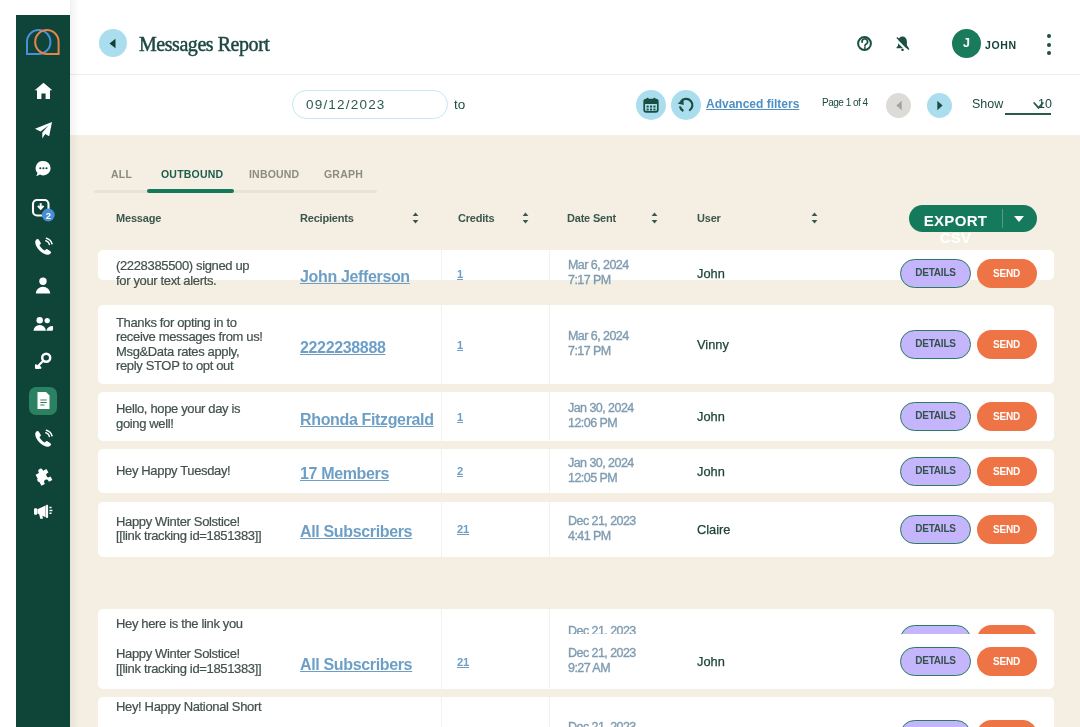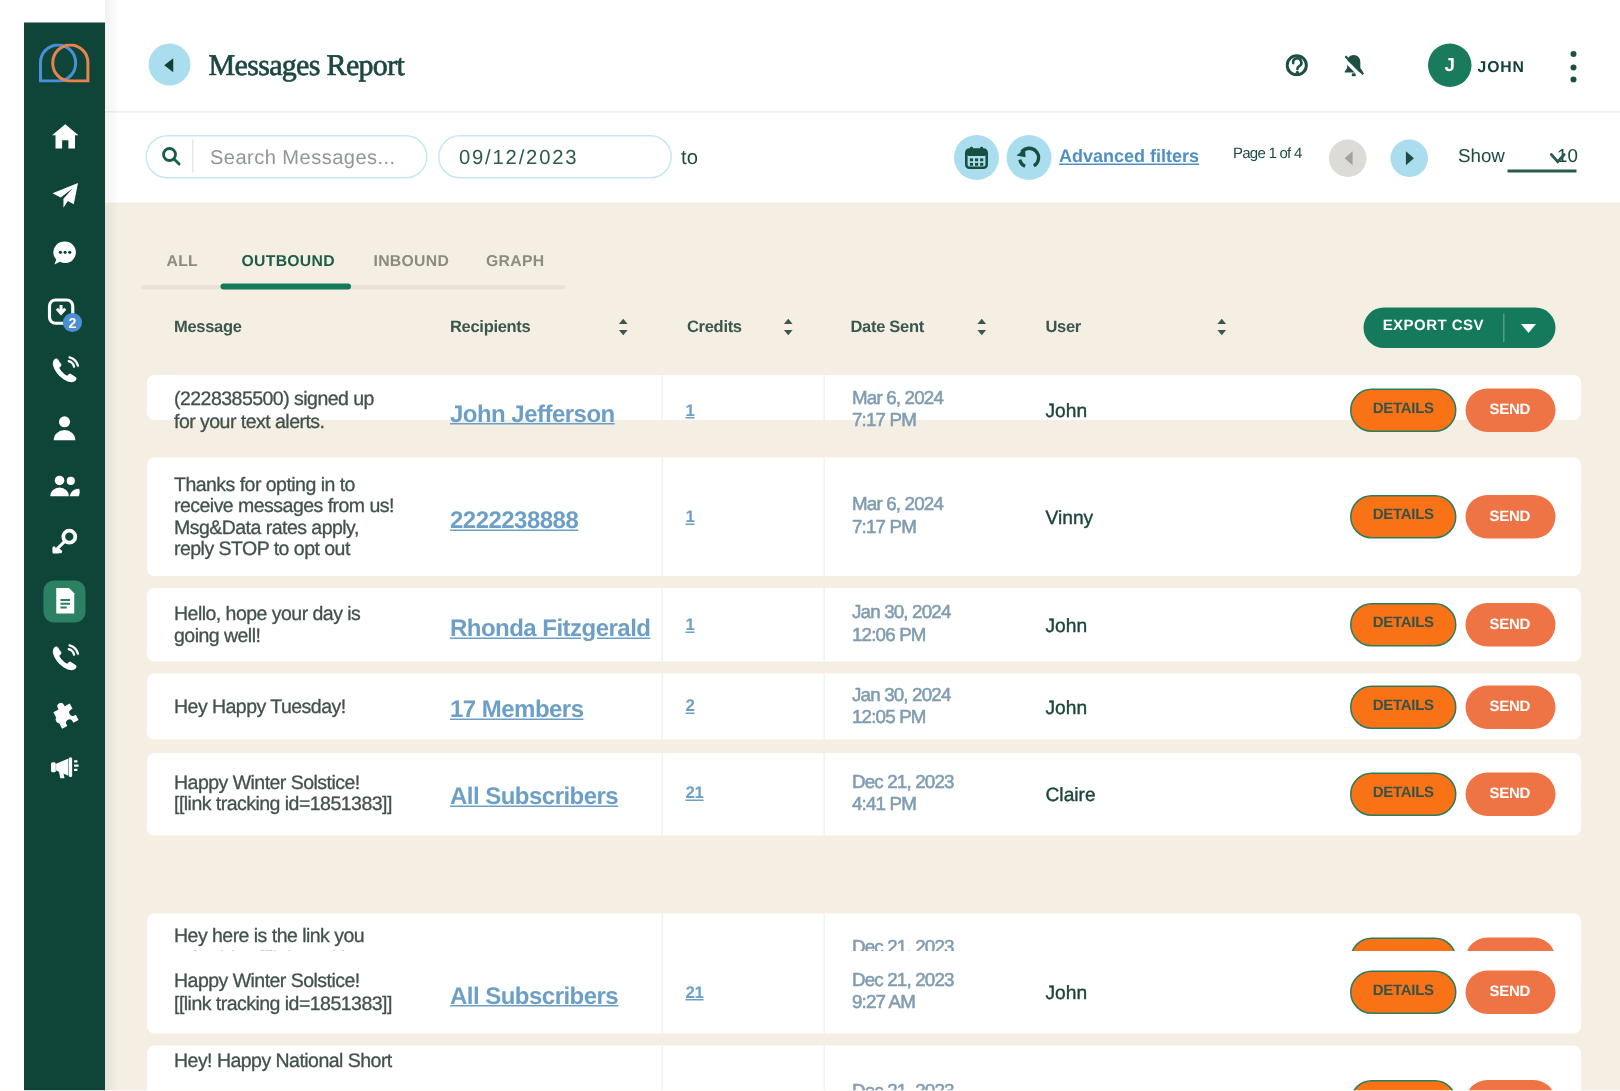--- a/index.html
+++ b/index.html
@@ -66,37 +66,37 @@
     border-radius:2px; }
   .tabact { position:absolute; left:147px; top:189px; width:87px; height:4px; background:#14795a;
     border-radius:2px; }
 
   .th { position:absolute; top:212px; font-size:11px; font-weight:700; color:#3a564d; letter-spacing:-0.2px; }
   .sort { position:absolute; top:212px; width:8px; }
   .sort svg { display:block; }
 
   .exportbtn { position:absolute; left:909px; top:205px; width:128px; height:27px; border-radius:14px;
     background:#15795b; }
-  .exportbtn .lab { position:absolute; left:0; top:7px; width:93px; text-align:center; font-size:10px;
+  .exportbtn .lab { position:absolute; left:0; top:7px; width:93px; text-align:center; font-size:15px;
     font-weight:700; color:#fff; letter-spacing:0.3px; }
   .exportbtn .div { position:absolute; left:93px; top:4px; width:1px; height:19px; background:#569c85; }
 
   
   .row { position:absolute; left:98px; width:956px; background:#fff; border-radius:5px; }
   .msg { position:absolute; left:18px; width:190px; font-size:13px; letter-spacing:-0.35px;
     line-height:14.5px; color:#42514c; -webkit-text-stroke:0.2px #42514c; }
   .rlink { position:absolute; left:202px; font-size:16px; font-weight:700; letter-spacing:-0.35px; color:#6d9fc6;
     text-decoration:underline; }
   .rcred { position:absolute; left:359px; font-size:11.2px; font-weight:700; letter-spacing:-0.2px; color:#6d9fc6;
     text-decoration:underline; }
   .rdate { position:absolute; left:470px; font-size:12.5px; letter-spacing:-0.55px; line-height:15.4px;
     color:#7f9cb0; -webkit-text-stroke:0.35px #7f9cb0; }
   .ruser { position:absolute; left:599px; font-size:12.8px; color:#1c443a; -webkit-text-stroke:0.25px #1c443a; }
   .btn-det { position:absolute; left:802px; width:71px; height:29px; border:1.7px solid #2a7c5d;
-    border-radius:15px; background:#f97316; text-align:center; font-size:10px; font-weight:700;
+    border-radius:15px; background:#c4b5fd; text-align:center; font-size:10px; font-weight:700;
     color:#35524a; letter-spacing:-0.2px; line-height:26px; }
   .cdiv { position:absolute; top:0; width:1px; height:100%; background:#f3f2ef; }
   .btn-send { position:absolute; left:878.5px; width:60px; height:29px; border-radius:15px;
     background:#ee7446; text-align:center; font-size:10px; font-weight:700; color:#fff;
     letter-spacing:-0.2px; line-height:29px; }
 </style>
 </head>
 <body>
 <div class="page">
 
@@ -217,28 +217,20 @@
     <path d="M1.9 1.5 L13.9 13.5" stroke="#1d4f43" stroke-width="1.5"></path>
   </svg>
   <div class="avatar">J</div>
   <div class="uname">JOHN</div>
   <div class="vdots">
       <span></span>
       <span></span>
       <span></span>
     </div>
 
-  <div class="pill s-search">
-    <svg class="mag" width="14" height="14" viewBox="0 0 14 14">
-        <circle cx="6" cy="6" r="4" fill="none" stroke="#1d5c4d" stroke-width="1.9"></circle>
-        <path d="M9 9 L12.4 12.4" stroke="#1d5c4d" stroke-width="1.9" stroke-linecap="round"></path>
-      </svg>
-    <div class="sep"></div>
-    <div class="ph">Search Messages...</div>
-  </div>
   <div class="pill s-d1">
       <div class="dtext">09/12/2023</div>
     </div>
   <div class="totext">to</div>
 
   <div class="cirbtn cb-cal">
     <svg width="16" height="16" viewBox="0 0 16 16">
       <rect x="1.2" y="2.6" width="13.6" height="12.2" rx="2" fill="none" stroke="#194f41" stroke-width="1.7"></rect>
       <rect x="1.2" y="2.6" width="13.6" height="4.4" rx="1.6" fill="#194f41"></rect>
       <rect x="3.6" y="0.8" width="2" height="3" rx="0.8" fill="#194f41"></rect>

